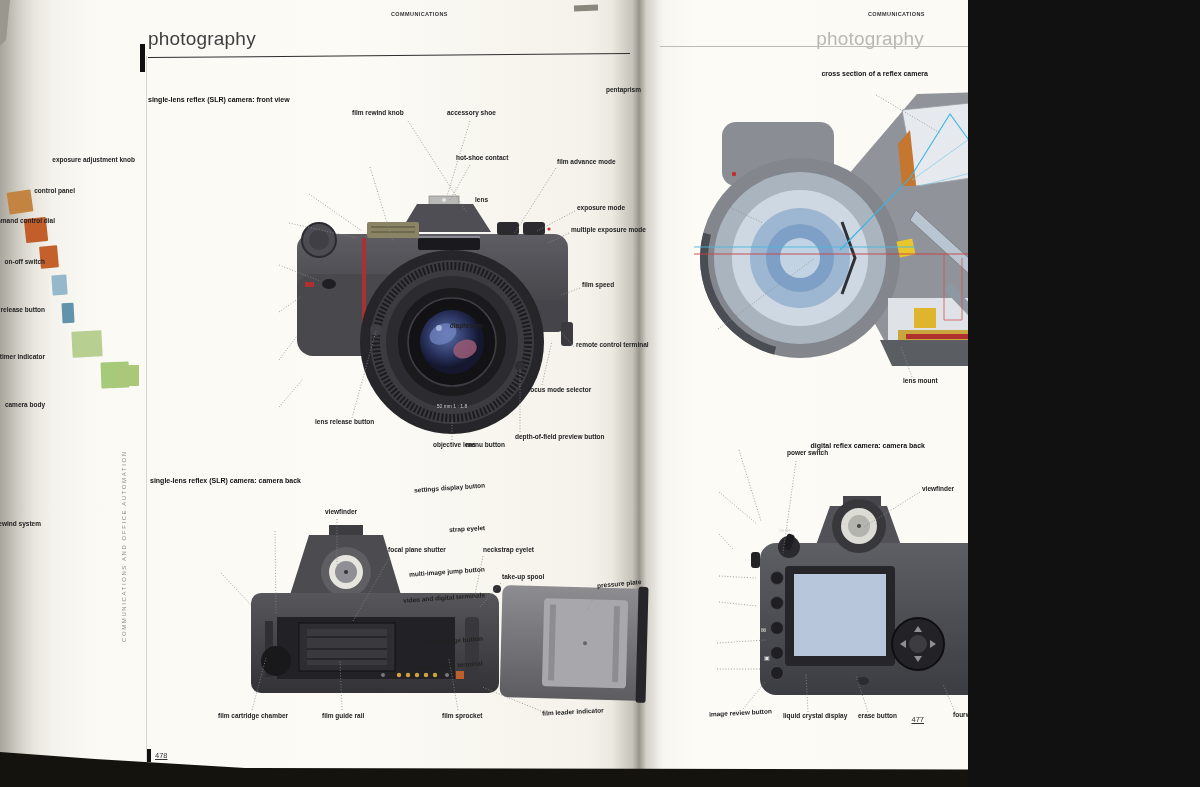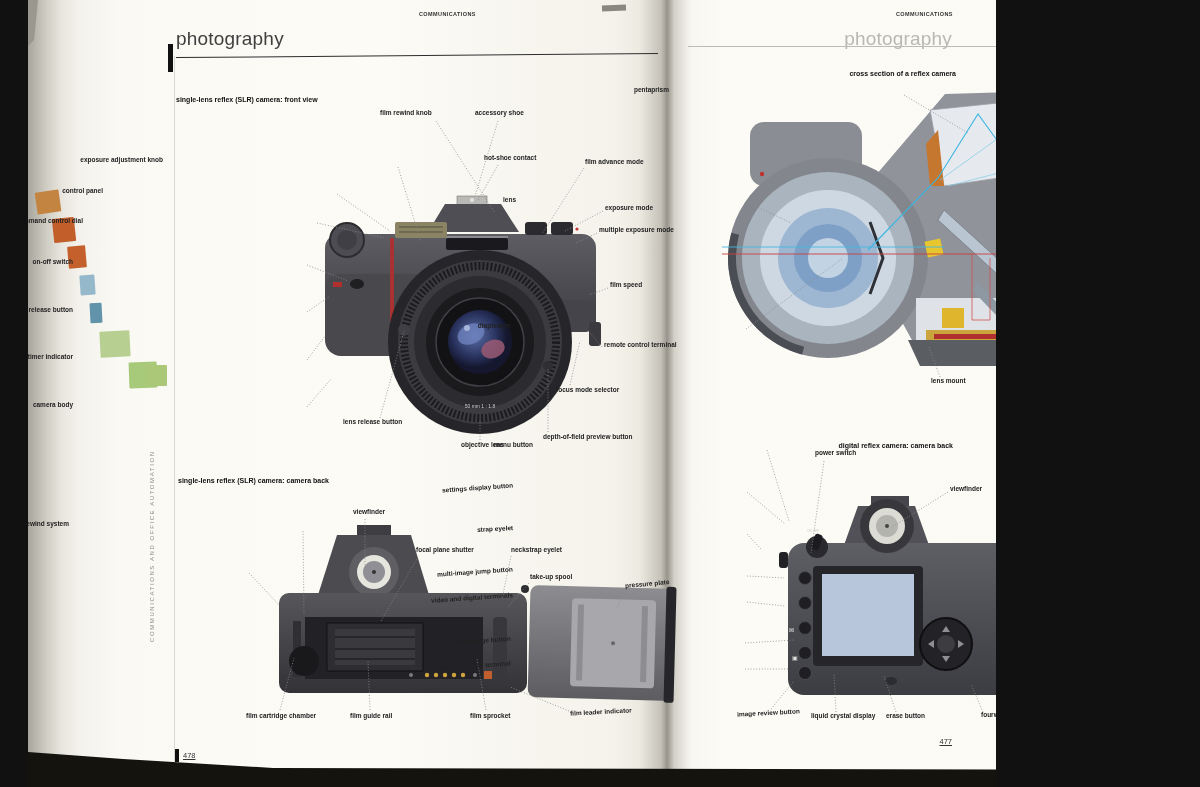--- a/index.html
+++ b/index.html
@@ -1,17 +1,17 @@
 <!DOCTYPE html>
 <html><head>
 <meta charset="utf-8">
 <style>
   html,body{margin:0;padding:0;background:#111;}
   #photo{position:relative;width:968px;height:787px;overflow:hidden;background:#141310;
-         font-family:"Liberation Sans",sans-serif;margin-left:28px;}
+         font-family:"Liberation Sans",sans-serif;}
   .abs{position:absolute;}
   
   #page-left{left:0;top:0;width:638px;height:772px;
     background:linear-gradient(90deg,#a8a59c 0,#cfccc3 18px,#e8e6de 34px,#f4f2ec 52px,#faf9f4 90px,#fcfbf6 55%,#f4f2ea 92%,#e3e0d7 100%);}
   #page-right{left:638px;top:0;width:562px;height:772px;
     background:linear-gradient(90deg,#dedbd2 0,#f7f6f0 22px,#fcfbf6 60px,#fbfaf5 62%,#efede4 78%,#d9d6cc 86%,#a09d93 92%,#55524b 96%,#23222a 100%);}
   .lbl{position:absolute;font-size:6.5px;font-weight:bold;color:#222;white-space:nowrap;letter-spacing:0;}
   .sec{position:absolute;font-size:7px;font-weight:bold;color:#101010;white-space:nowrap;}
   .runhead{position:absolute;font-size:5.5px;font-weight:bold;color:#333;letter-spacing:.4px;}
   .chapter{position:absolute;font-size:19px;color:#3f3f3f;letter-spacing:.2px;}
@@ -356,21 +356,21 @@
   <span class="lbl" style="left:1082px;top:658px;">compact memory card</span>
   <span class="lbl" style="left:709px;top:709px;transform:rotate(-3deg);">image review button</span>
   <span class="lbl" style="left:783px;top:712px;">liquid crystal display</span>
   <span class="lbl" style="left:858px;top:712px;">erase button</span>
   <span class="lbl" style="left:953px;top:711px;">fourway selector</span>
   <span class="lbl" style="left:1046px;top:710px;">eject button</span>
 
   <div class="tick" style="left:147px;top:749px;width:4px;height:13px;"></div>
   <span class="pagenum" style="left:155px;top:751px;">478</span>
   <div class="tick" style="left:1161px;top:749px;width:4px;height:13px;"></div>
-  <span class="pagenum" style="right:44px;top:737px;text-align:right;">477</span>
+  <span class="pagenum" style="right:44px;top:715px;text-align:right;">477</span>
 
   <svg style="left:0;top:0;" width="1200" height="787" viewBox="0 0 1200 787">
     <path d="M0,752 L95,759 L245,768 L1200,770 L1200,787 L0,787 Z" fill="#14130e"></path>
     <polygon points="1152,0 1200,0 1200,62 1168,46" fill="#16151a"></polygon>
     <polygon points="0,0 10,0 6,40 0,46" fill="#9a978e"></polygon>
     <rect x="1188" y="0" width="12" height="787" fill="#131216"></rect>
     <rect x="574" y="5" width="24" height="6" fill="#8a887e" transform="rotate(-2 586 8)"></rect>
   </svg>
 
 </div>

